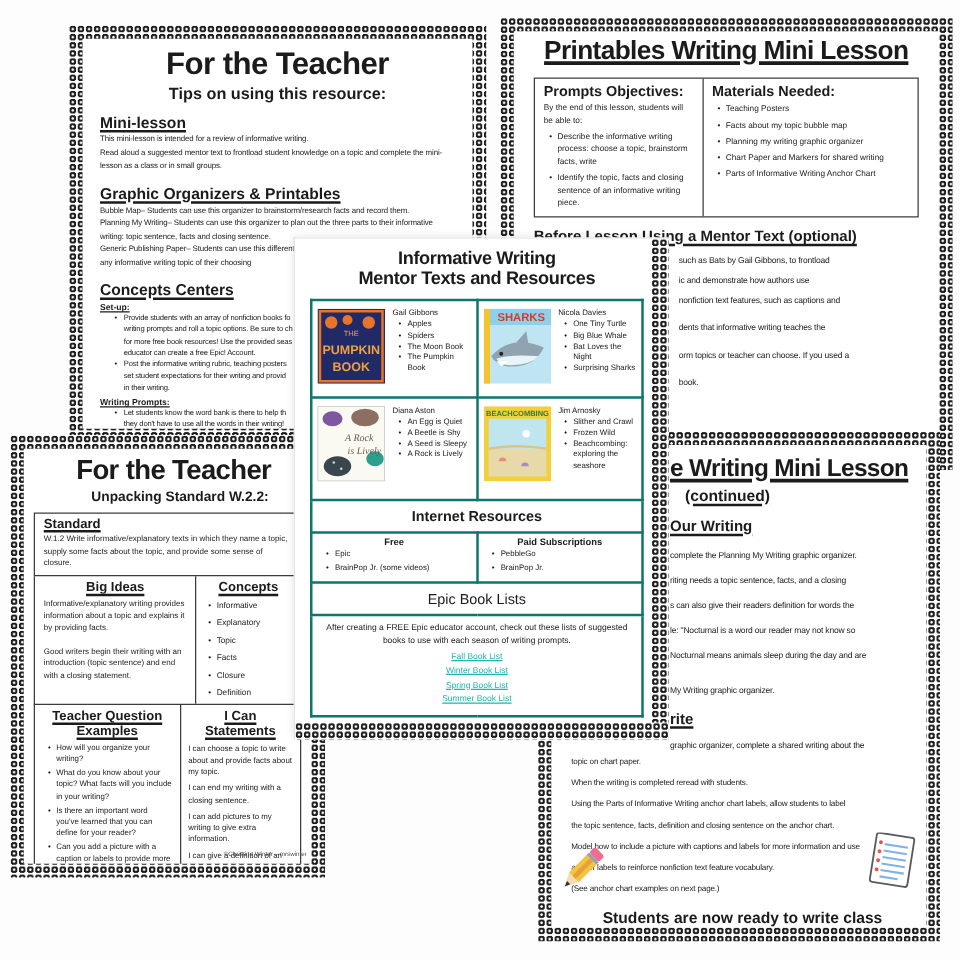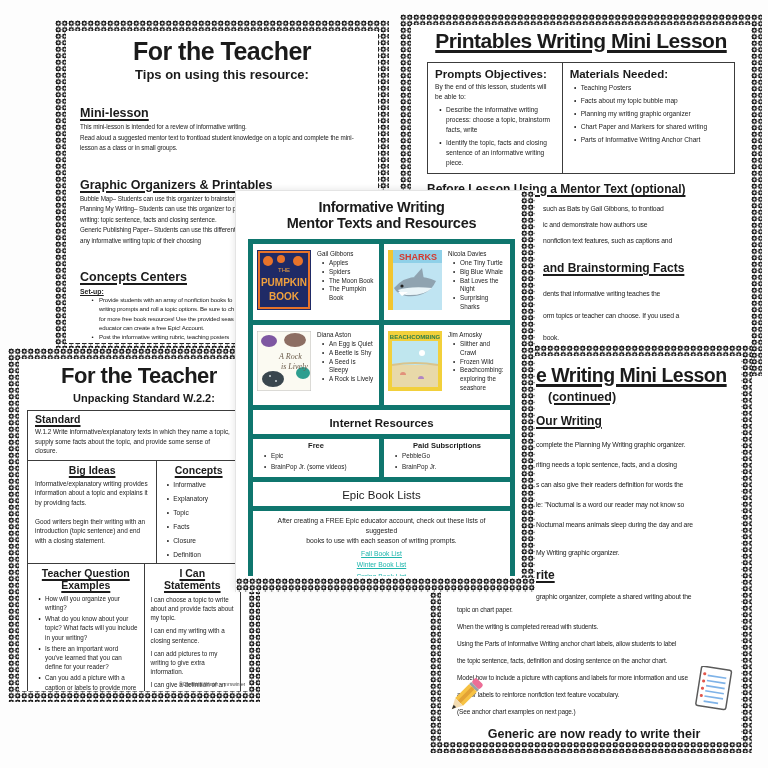--- a/index.html
+++ b/index.html
@@ -7,32 +7,32 @@
 body{position:relative;background:#fdfdfd;font-family:"Liberation Sans",sans-serif;color:#1b1b1b;overflow:hidden}
 .page{position:absolute;background:#fff}
 .chain::before{content:"";position:absolute;inset:0;
   background-image:radial-gradient(circle,#ffffff 0.9px,#1d1d1d 1.1px,#1d1d1d 2.7px,rgba(0,0,0,0) 2.9px);
   background-size:6.5px 6.5px}
 .inner{position:absolute;inset:11px;background:#fff;overflow:hidden}
 .strip{position:absolute;background-image:radial-gradient(circle,#ffffff 0.9px,#1d1d1d 1.1px,#1d1d1d 2.7px,rgba(0,0,0,0) 2.9px);background-size:6.5px 6.5px;background-color:#fff}
 .u{text-decoration:underline;text-decoration-thickness:1.8px;text-underline-offset:2px}
 .ctr{text-align:center}
 .h-title{font-weight:bold;letter-spacing:-.5px;white-space:nowrap}
-.sec-h{font-weight:bold;font-size:12.5px;margin-top:24px}
+.sec-h{font-weight:bold;font-size:12.5px;margin-top:9px}
 .bl{font-size:6.3px;line-height:10.5px;letter-spacing:-.1px}
 .sub-h{font-size:6.9px;font-weight:bold;margin-top:4px;text-decoration:underline}
 .frow{display:flex;white-space:nowrap;font-size:6.1px;line-height:9.3px;letter-spacing:-.15px}
 .frow .blt{flex:0 0 13px;text-align:center;margin-left:6px}
 .brow{display:flex;font-size:6.6px;line-height:10px;margin-top:3px}
 .brow .blt{flex:0 0 11px;text-align:center}
 .brow .btxt{flex:1}
 .box{border:1.5px solid #3c3c3c}
 .vdiv{border-right:1.5px solid #3c3c3c}
 table.mt{border-collapse:collapse;width:100%}
-table.mt td,table.mt th{border:5px solid #0f766e;vertical-align:top}
+table.mt td,table.mt th{border:2px solid #0f766e;vertical-align:top}
 .acell{display:flex;gap:6px;padding:6px 4px;height:76px}
 .aname{font-size:6.3px;margin-bottom:2px}
 .abk{display:flex;font-size:6.3px;line-height:8.8px}
 .abk .blt{flex:0 0 12px;text-align:center}
 .cov{flex:0 0 54px;height:60px}
 .cov svg{width:54px;height:60px;display:block}
 .lnk{display:block;text-align:center;font-size:6.8px;line-height:11.5px;text-decoration:underline;cursor:pointer}
 .ftr{font-size:5px;color:#4a4a4a;white-space:nowrap}
 .c5line{white-space:nowrap;font-size:6.8px;letter-spacing:-.15px}
 </style>
@@ -158,21 +158,20 @@
 
     <div class="sec-h u" style="margin:8px 0 0 8px;font-size:12px">Before Lesson Using a Mentor Text (optional)</div>
 
     <div style="margin-left:124px">
       <div>
 
       <div class="c5line" style="margin-top:9px">such as Bats by Gail Gibbons, to frontload</div>
           <div class="c5line" style="margin-top:9px">ic and demonstrate how authors use</div>
           <div class="c5line" style="margin-top:9px">nonfiction text features, such as captions and</div>
         </div>
-      <div class="sec-h u" style="margin-top:17px;font-size:12px">and Brainstorming Facts</div>
       <div>
 
       <div class="c5line" style="margin-top:15px">dents that informative writing teaches the</div>
           <div class="c5line" style="margin-top:15px">orm topics or teacher can choose.  If you used a</div>
           <div class="c5line" style="margin-top:15px">book.</div>
         </div>
     </div>
   </div>
 </div>
 
@@ -288,21 +287,21 @@
 
       <div class="c5line" style="margin-top:10px;font-size:6.5px">topic on chart paper.</div>
           <div class="c5line" style="margin-top:10px;font-size:6.5px">When the writing is completed reread with students.</div>
           <div class="c5line" style="margin-top:10px;font-size:6.5px">Using the Parts of Informative Writing anchor chart labels, allow students to label</div>
           <div class="c5line" style="margin-top:10px;font-size:6.5px">the topic sentence, facts, definition and closing sentence on the anchor chart.</div>
           <div class="c5line" style="margin-top:10px;font-size:6.5px">Model how to include a picture with captions and labels for more information and use</div>
           <div class="c5line" style="margin-top:10px;font-size:6.5px">anchor labels to reinforce nonfiction text feature vocabulary.</div>
           <div class="c5line" style="margin-top:10px;font-size:6.5px">(See anchor chart examples on next page.)</div>
         </div>
       <div class="ctr" style="margin-top:11px;font-weight:bold;font-size:12.5px;line-height:16px">
-        <div>Generic are now ready to write their</div>
+        <div>Students are now ready to write class</div>
 
       </div>
 
     </div>
 
     <div style="position:absolute;left:2px;bottom:24px;width:44px;height:44px">
       <svg viewBox="0 0 40 40" width="44" height="44">
           <g transform="rotate(45 20 20)">
         <rect x="15" y="1" width="10" height="6" rx="2" fill="#ec6d96"></rect>
         <rect x="15" y="7" width="10" height="2.6" fill="#9aa0a6"></rect>

